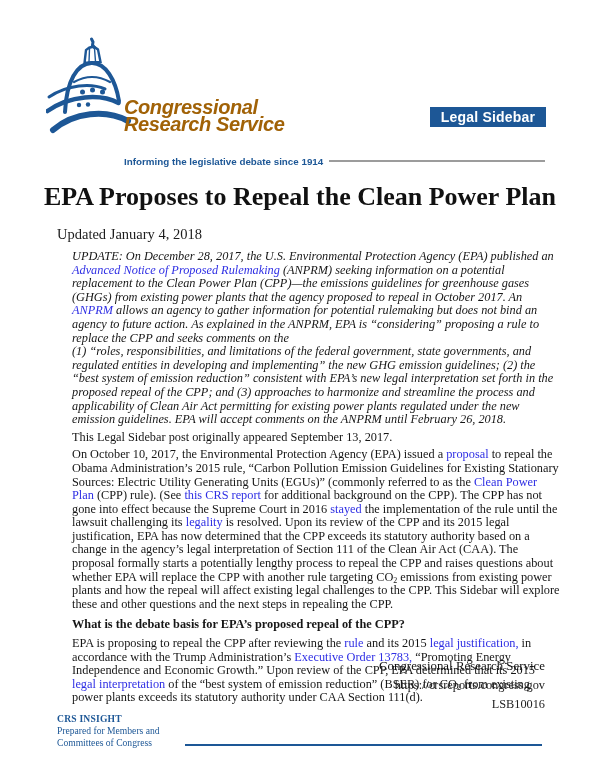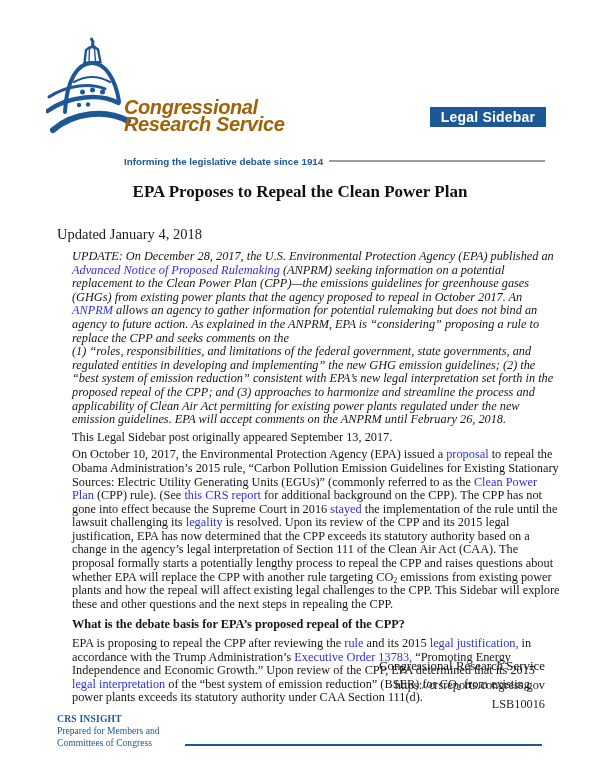--- a/index.html
+++ b/index.html
@@ -14,21 +14,21 @@
     font-size:20px;line-height:16.5px;letter-spacing:-0.4px;}
   .tag-row{position:absolute;left:124px;right:55px;top:128px;display:flex;align-items:center;margin-top:28px;}
   .logo-tagline{font-family:"Liberation Sans",sans-serif;font-weight:bold;font-size:9.8px;
     color:#1D5796;white-space:nowrap;}
   .header-rule{flex:1;height:2px;background:#9c9c9c;margin-left:6px;margin-bottom:2px;}
   .badge{position:absolute;left:430px;top:107px;width:116px;height:20px;background:#1D5796;
     color:#ffffff;font-family:"Liberation Sans",sans-serif;font-weight:bold;font-size:14px;
     display:flex;align-items:center;justify-content:center;letter-spacing:0.2px;}
   
   .title{position:absolute;left:0;right:0;top:182px;text-align:center;
-    font-weight:bold;font-size:17px;color:#111111;}
+    font-weight:bold;font-size:26px;color:#111111;}
   .updated{position:absolute;left:57px;top:226px;font-size:14.5px;color:#1c1c1c;}
   
   .doc-body{position:absolute;left:72px;top:250px;width:488px;font-size:12.3px;line-height:13.6px;}
   .doc-body p{margin:0 0 4px 0;}
   .doc-body p.italic{font-style:italic;}
   .doc-body h4{margin:7px 0 5px 0;font-size:12.3px;line-height:13.6px;font-weight:bold;}
   .link{color:#2E2EE4;text-decoration:none;cursor:pointer;}
   sub{font-size:0.65em;vertical-align:-0.25em;line-height:0;}
   
   .footer-right{position:absolute;right:55px;top:659px;text-align:right;}

